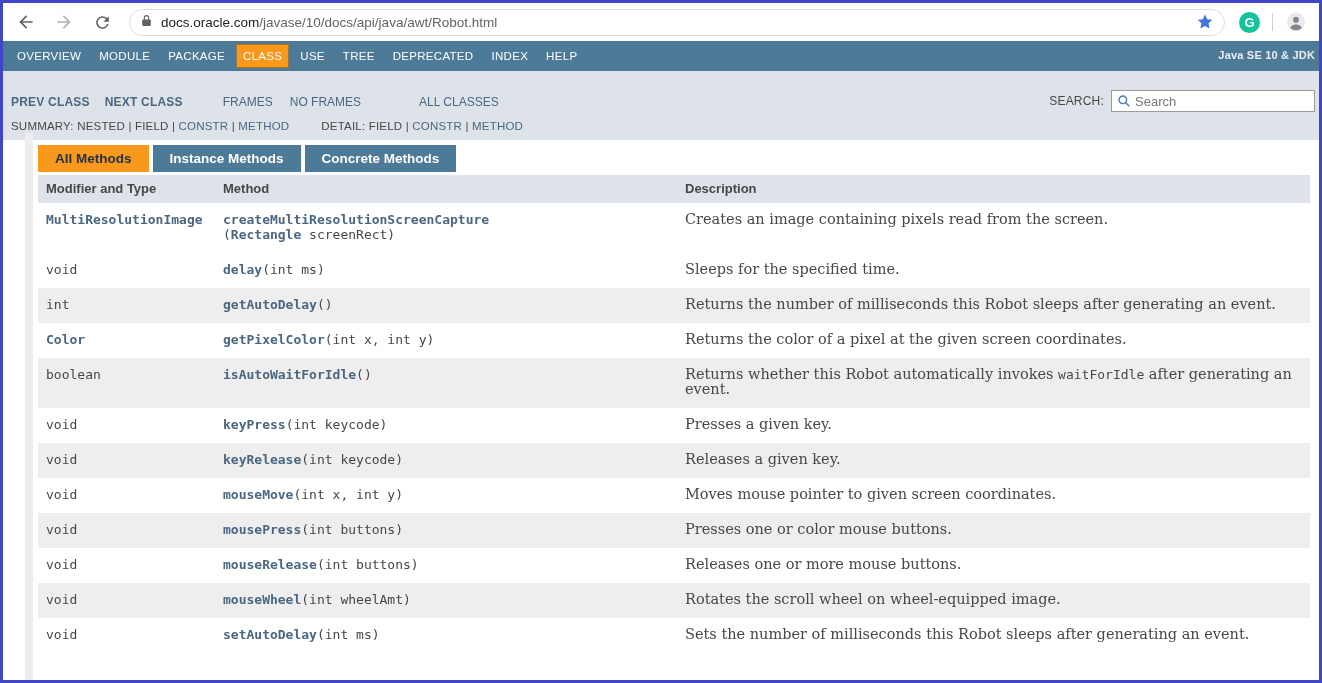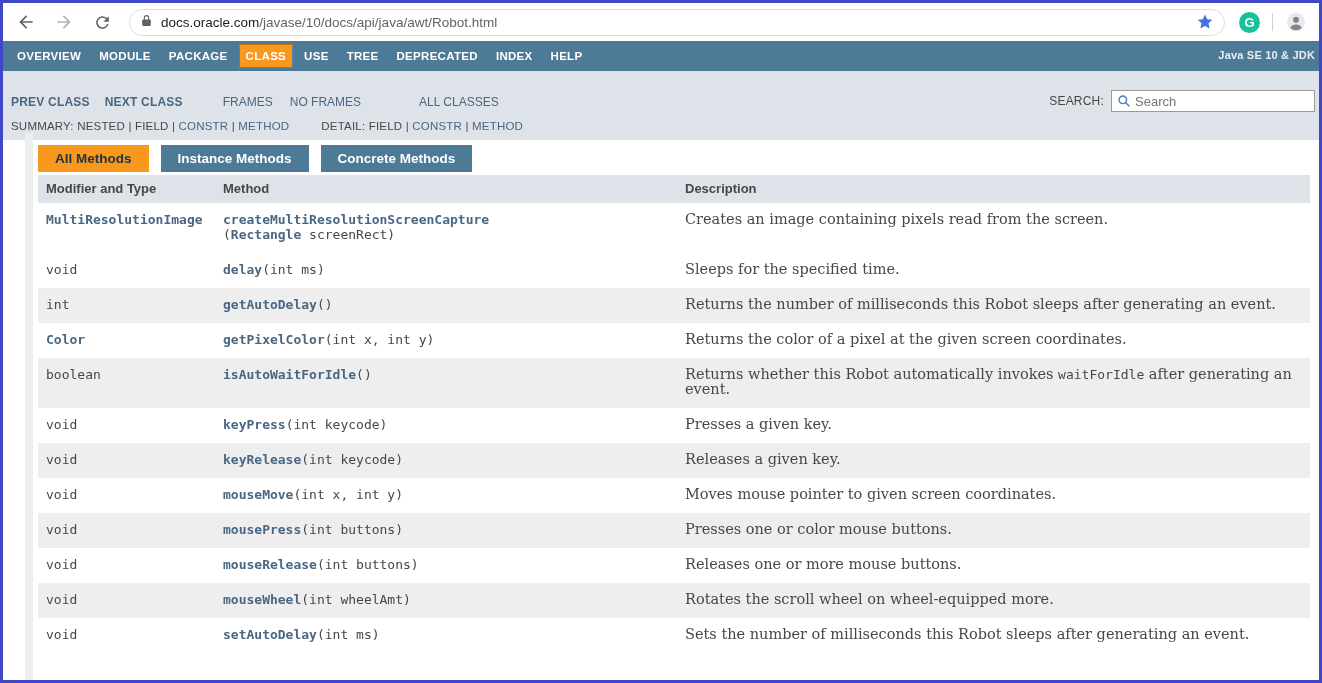--- a/index.html
+++ b/index.html
@@ -13,21 +13,21 @@
   .url { font-size:13.5px; margin-left:8px; white-space:nowrap; overflow:hidden; }
   .url .domain { color:#202124; }
   .url .path { color:#5f6368; }
   .omni-star { margin-left:auto; width:18px; height:18px; flex:0 0 auto; }
   .ext-circle { width:21px; height:21px; border-radius:50%; background:#15C39A; color:#fff; font-weight:bold; font-size:13px; display:flex; align-items:center; justify-content:center; margin-right:12px; flex:0 0 auto; }
   .chrome-divider { width:1px; height:18px; background:#d0d3d6; margin-right:12px; flex:0 0 auto; }
   .avatar { width:22px; height:22px; flex:0 0 auto; }
 
   
   .navbar { background:#4D7A97; height:30px; display:flex; align-items:center; padding:0 5px; position:relative; overflow:hidden; }
-  .navbar .item { color:#fff; font-size:11.5px; font-weight:bold; letter-spacing:.3px; padding:5px 6px; margin:0 3px; white-space:nowrap; }
+  .navbar .item { color:#fff; font-size:11.5px; font-weight:normal; letter-spacing:.3px; padding:5px 6px; margin:0 3px; white-space:nowrap; }
   .navbar .item.active { background:#F8981D; outline:1px dotted #c77b10; }
   .release { position:absolute; right:-12px; top:8px; font-size:11px; font-weight:bold; color:#E7EDF2; letter-spacing:.2px; white-space:nowrap; }
 
   
   .subnav { background:#DEE3E9; padding:7px 0 8px; }
   .subnav-row1 { position:relative; height:24px; display:flex; align-items:center; padding:0 8px; font-size:12px;margin-top:12px; }
   .snlink { color:#4A6782; white-space:nowrap; }
   .snlink.bold { font-weight:bold; letter-spacing:.2px; }
   .subnav-row1 .snlink:nth-child(2) { margin-left:15px; }
   .subnav-row1 .snlink:nth-child(3) { margin-left:40px; }
@@ -39,21 +39,21 @@
   .search-box svg { flex:0 0 auto; }
   .search-box input { border:0; outline:0; width:100%; font-size:13px; margin-left:4px; font-family:"Liberation Sans",sans-serif; color:#333; }
   .search-box input::placeholder { color:#777; }
   .subnav-row2 { font-size:11.5px; color:#474747; padding:6px 8px 0; letter-spacing:.2px; }
   .subnav-row2 .lnk { color:#4A6782; }
   .subnav-row2 .grp2 { margin-left:32px; }
 
   
   .left-strip { position:absolute; left:22px; top:130px; bottom:0; width:8px; background:#EDEDEE; }
   .content { padding:5px 0 0 35px; }
-  .tabs { display:flex; gap:12px; margin-bottom:3px; }
+  .tabs { display:flex; gap:4px; margin-bottom:3px; }
   .tab { background:#4D7A97; color:#fff; font-weight:bold; font-size:13.5px; padding:6px 17px 6px; white-space:nowrap; }
   .tab.active { background:#F8981D; color:#253441; }
 
   table.methods { border-collapse:collapse; width:1272px; table-layout:fixed; }
   table.methods col.c1 { width:177px; }
   table.methods col.c2 { width:462px; }
   table.methods th { background:#DEE3E9; text-align:left; font-size:13px; color:#474747; font-weight:bold; padding:6px 8px 7px; }
   table.methods td { vertical-align:top; padding:9px 8px 11px; line-height:15px; }
   tr.alt { background:#EEEEEF; }
   .mono { font-family:"DejaVu Sans Mono", monospace; font-size:13px; color:#474747; }
@@ -211,21 +211,21 @@
             <td class="desc-cell"><span>Presses one or color mouse buttons.</span></td>
           </tr>
           <tr>
             <td class="mono type-cell"><span class="mono">void</span></td>
             <td class="mono method-cell"><span class="mlink">mouseRelease</span><span class="mono">(int buttons)</span></td>
             <td class="desc-cell"><span>Releases one or more mouse buttons.</span></td>
           </tr>
           <tr class="alt">
             <td class="mono type-cell"><span class="mono">void</span></td>
             <td class="mono method-cell"><span class="mlink">mouseWheel</span><span class="mono">(int wheelAmt)</span></td>
-            <td class="desc-cell"><span>Rotates the scroll wheel on wheel-equipped more.</span></td>
+            <td class="desc-cell"><span>Rotates the scroll wheel on wheel-equipped image.</span></td>
           </tr>
           <tr>
             <td class="mono type-cell"><span class="mono">void</span></td>
             <td class="mono method-cell"><span class="mlink">setAutoDelay</span><span class="mono">(int ms)</span></td>
             <td class="desc-cell"><span>Sets the number of milliseconds this Robot sleeps after generating an event.</span></td>
           </tr>
         </tbody>
     </table>
   </div>
 

